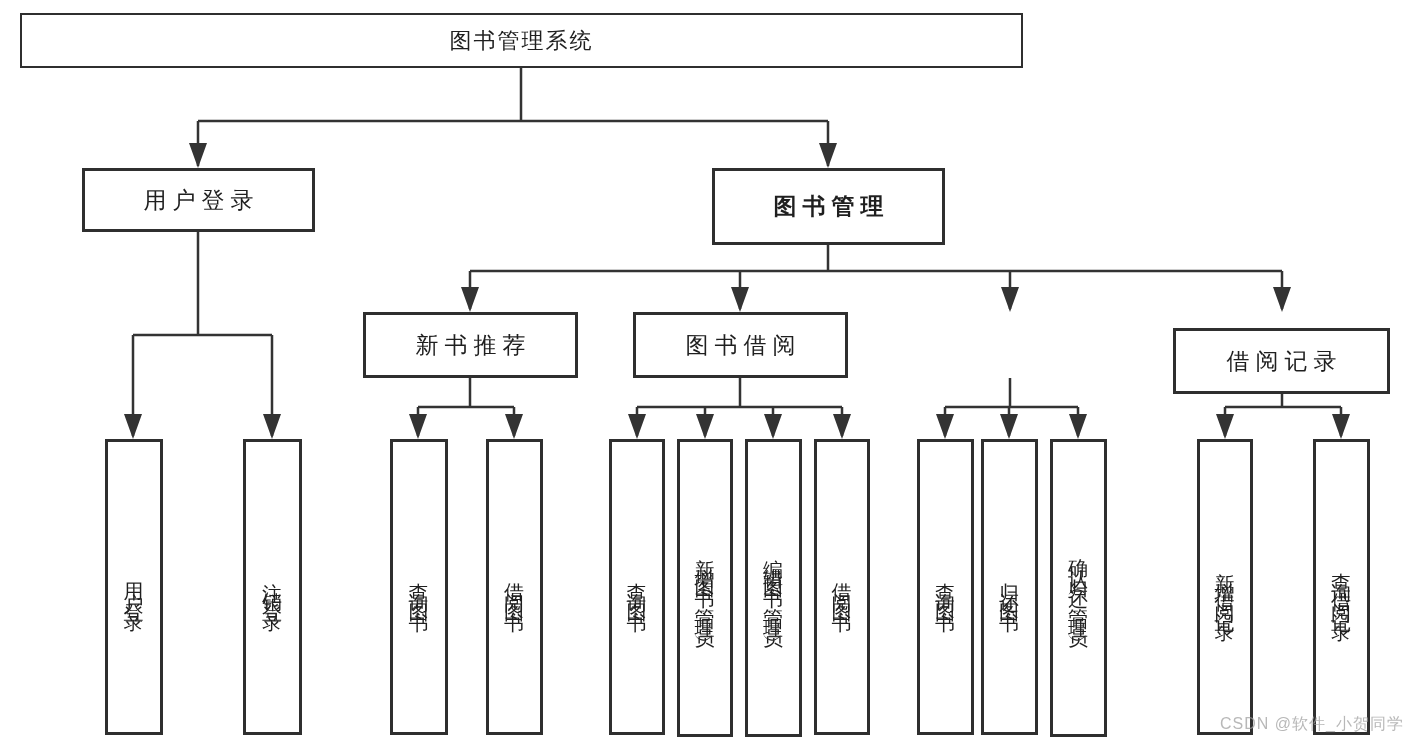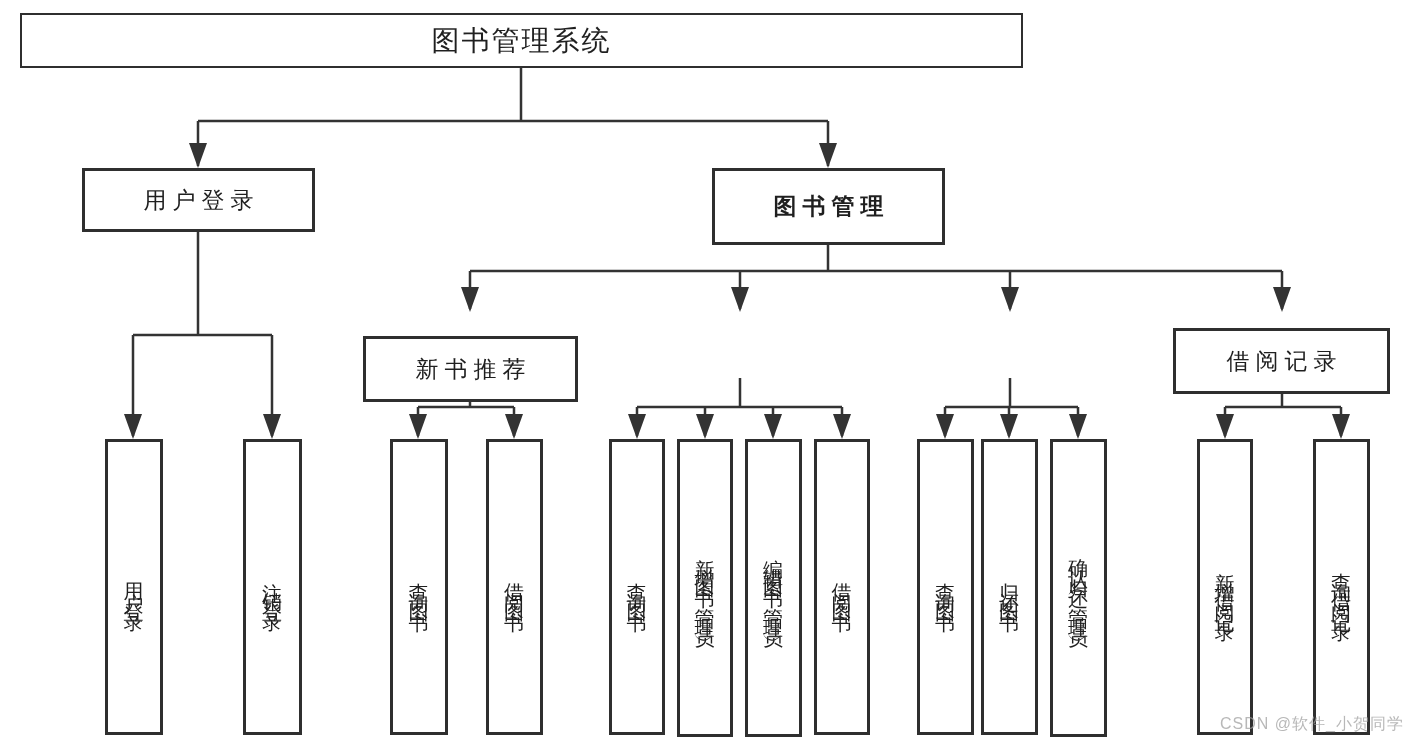--- a/index.html
+++ b/index.html
@@ -22,21 +22,21 @@
     box-sizing: border-box;
     background: #ffffff;
     border: 3px solid #2f2f2f;
     display: flex;
     align-items: center;
     justify-content: center;
     z-index: 2;
   }
   .node.root {
     border-width: 2px;
-    font-size: 28px;
+    font-size: 22px;
     letter-spacing: 2px;
   }
   .node.hbox {
     font-size: 23px;
     letter-spacing: 6px;
     text-indent: 6px; 
   }
   .node.vbox {
     border-width: 3px;
   }
@@ -92,22 +92,25 @@
     <span>图书管理系统</span>
   </div>
 
   <div class="node hbox" style="left:82px; top:168px; width:233px; height:64px;">
     <span>用户登录</span>
   </div>
   <div class="node hbox" style="left:712px; top:168px; width:233px; height:77px;font-weight:bold;">
     <span>图书管理</span>
   </div>
 
-  <div class="node hbox" style="left:363px; top:312px; width:215px; height:66px;margin-top:24px;">
+  <div class="node hbox" style="left:363px; top:312px; width:215px; height:66px;">
     <span>新书推荐</span>
+  </div>
+  <div class="node hbox" style="left:633px; top:312px; width:215px; height:66px;">
+    <span>图书借阅</span>
   </div>
   <div class="node hbox" style="left:1173px; top:312px; width:217px; height:66px;margin-top:16px;">
     <span>借阅记录</span>
   </div>
 
   <div class="node vbox" style="left:105px; top:439px; width:58px; height:296px;">
     <span class="vtext">用户登录</span>
   </div>
   <div class="node vbox" style="left:243px; top:439px; width:59px; height:296px;">
     <span class="vtext">注销登录</span>

